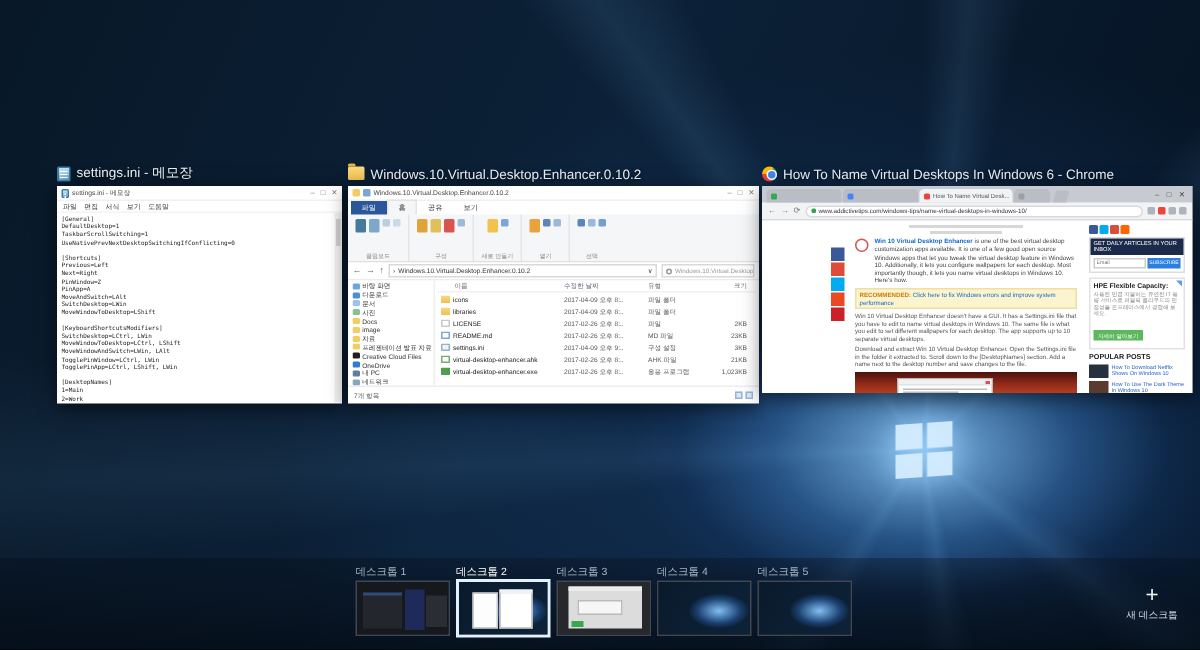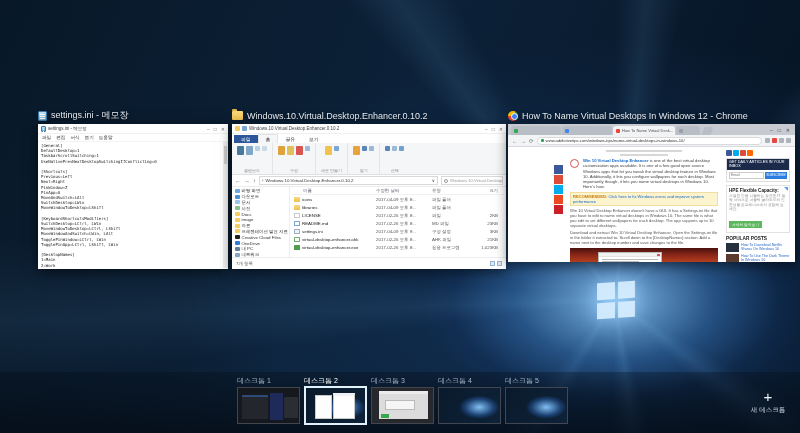--- a/index.html
+++ b/index.html
@@ -432,21 +432,21 @@
       <span>7개 항목</span>
       <span class="view-ics">
         <span class="vic"></span>
         <span class="vic"></span>
       </span>
     </div>
   </div>
 
   <div class="wintitle" style="left:508px">
     <span class="ic-chrome"></span>
-    <span>How To Name Virtual Desktops In Windows 12 - Chrome</span>
+    <span>How To Name Virtual Desktops In Windows 6 - Chrome</span>
   </div>
   <div class="card cr">
     <div class="cr-tabs">
       <span class="tab">
           <span class="fav" style="background:#34a853"></span>
         </span>
       <span class="tab">
           <span class="fav" style="background:#4285f4"></span>
         </span>
       <span class="tab active">

